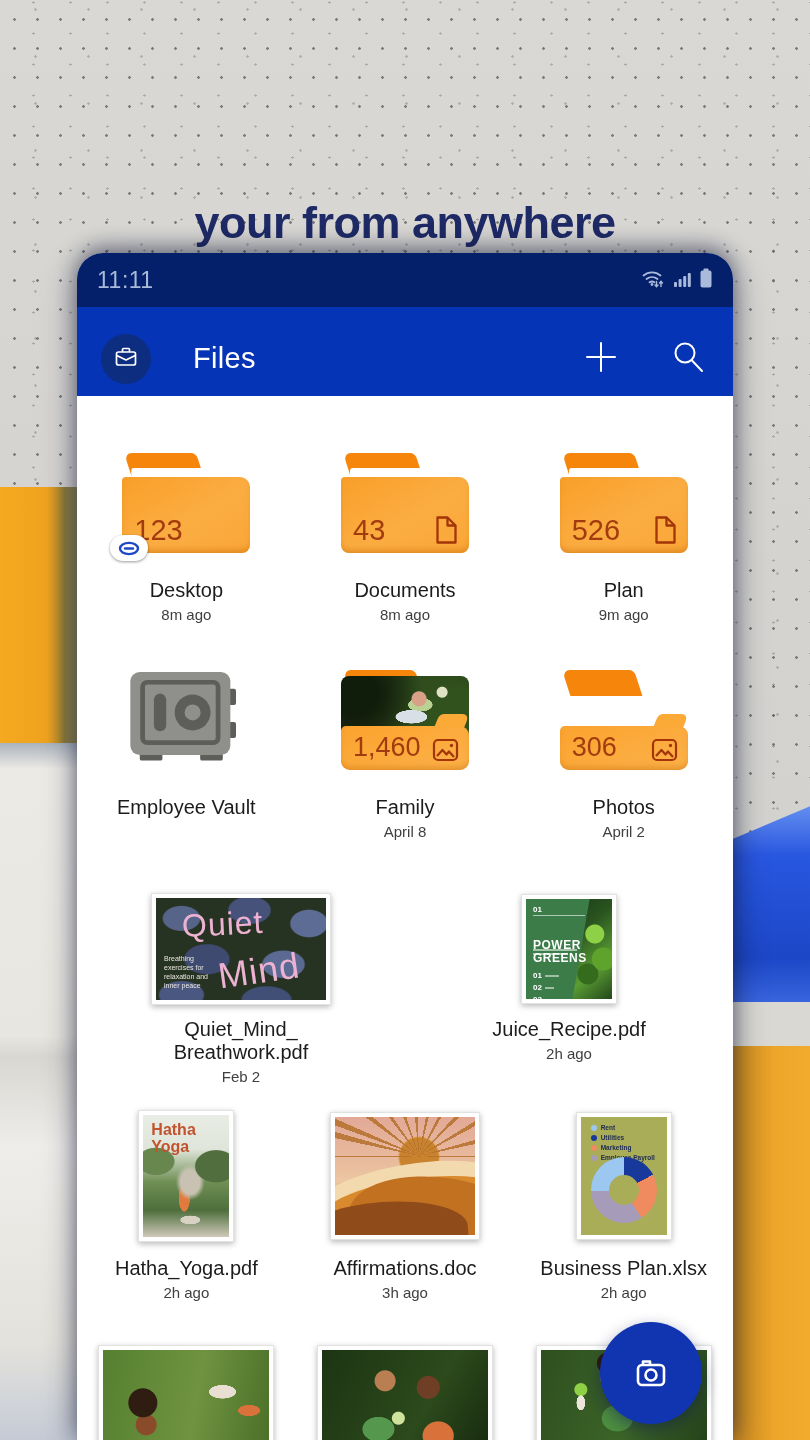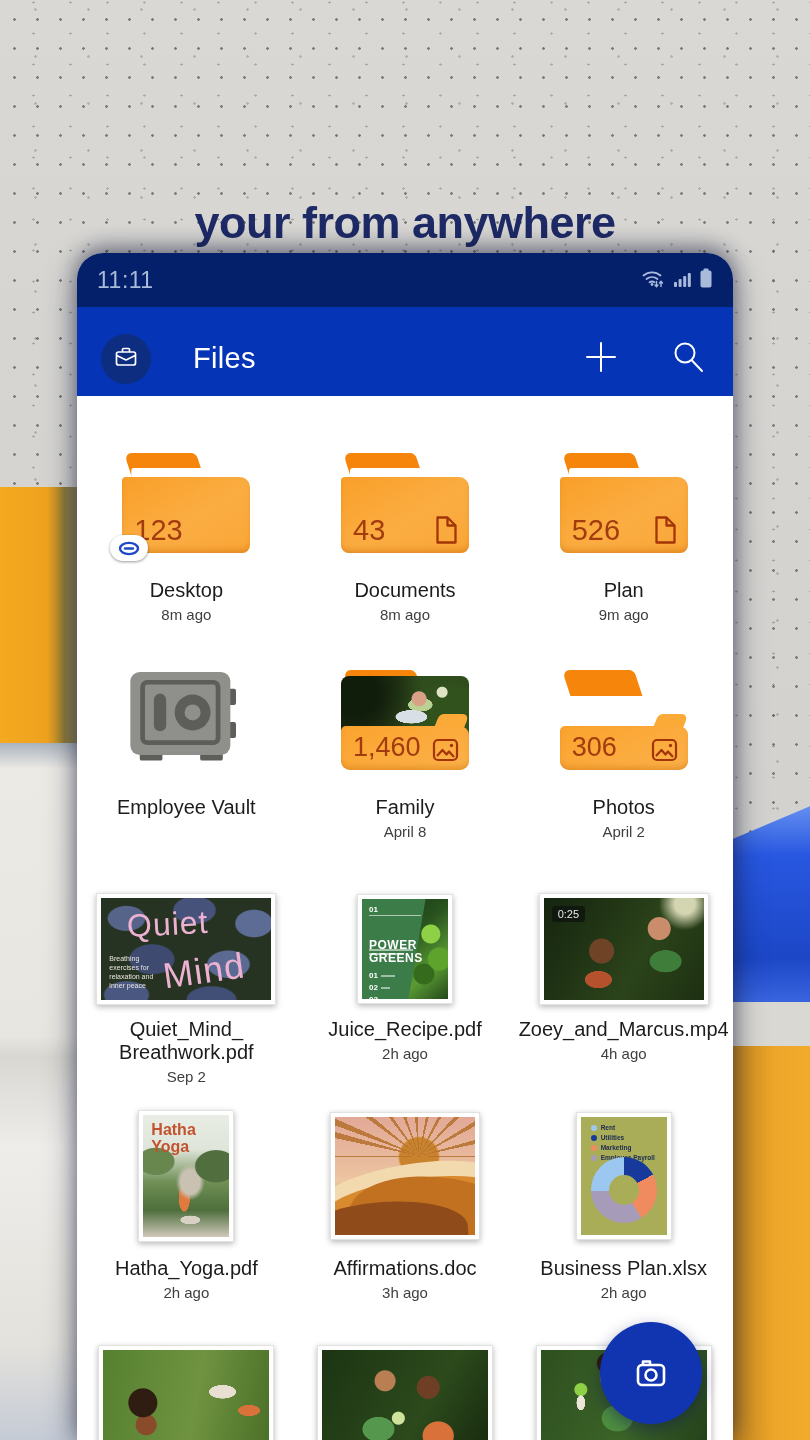--- a/index.html
+++ b/index.html
@@ -394,21 +394,21 @@
           <div class="frame f-quiet">
             <div class="art a-quiet">
               <span class="qm-word qm-w1">Quiet</span>
               <span class="qm-word qm-w2">Mind</span>
               <span class="qm-cap">Breathing exercises for relaxation and inner peace</span>
             </div>
           </div>
         </div>
         <div class="name">Quiet_Mind_
 Breathwork.pdf</div>
-        <div class="time">Sep 2</div>
+        <div class="time">Feb 2</div>
       </div>
       <div class="cell">
         <div class="thumbwrap">
           <div class="frame f-juice">
             <div class="art a-juice">
               <div class="jr-panel"></div>
               <span class="jr-num">01</span>
               <span class="jr-rule"></span>
               <span class="jr-title">POWER GREENS</span>
               <span class="jr-cap">
@@ -416,31 +416,20 @@
                   <i style="width:80%"></i>
                 </span>
               <span class="jr-item" style="top:72px"><b>01</b><i></i></span>
               <span class="jr-item" style="top:84px"><b>02</b><i style="width:9px"></i></span>
               <span class="jr-item" style="top:96px"><b>03</b><i style="width:12px"></i></span>
             </div>
           </div>
         </div>
         <div class="name">Juice_Recipe.pdf</div>
         <div class="time">2h ago</div>
-      </div>
-      <div class="cell">
-        <div class="thumbwrap">
-          <div class="frame f-zoey">
-            <div class="art a-zoey">
-              <span class="duration">0:25</span>
-            </div>
-          </div>
-        </div>
-        <div class="name">Zoey_and_Marcus.mp4</div>
-        <div class="time">4h ago</div>
       </div>
     </div>
 
     <div class="row row-thumbs r4" style="top:712px">
       <div class="cell">
         <div class="thumbwrap">
           <div class="frame f-hatha">
             <div class="art a-hatha">
               <span class="hy-title">Hatha
 Yoga</span>

